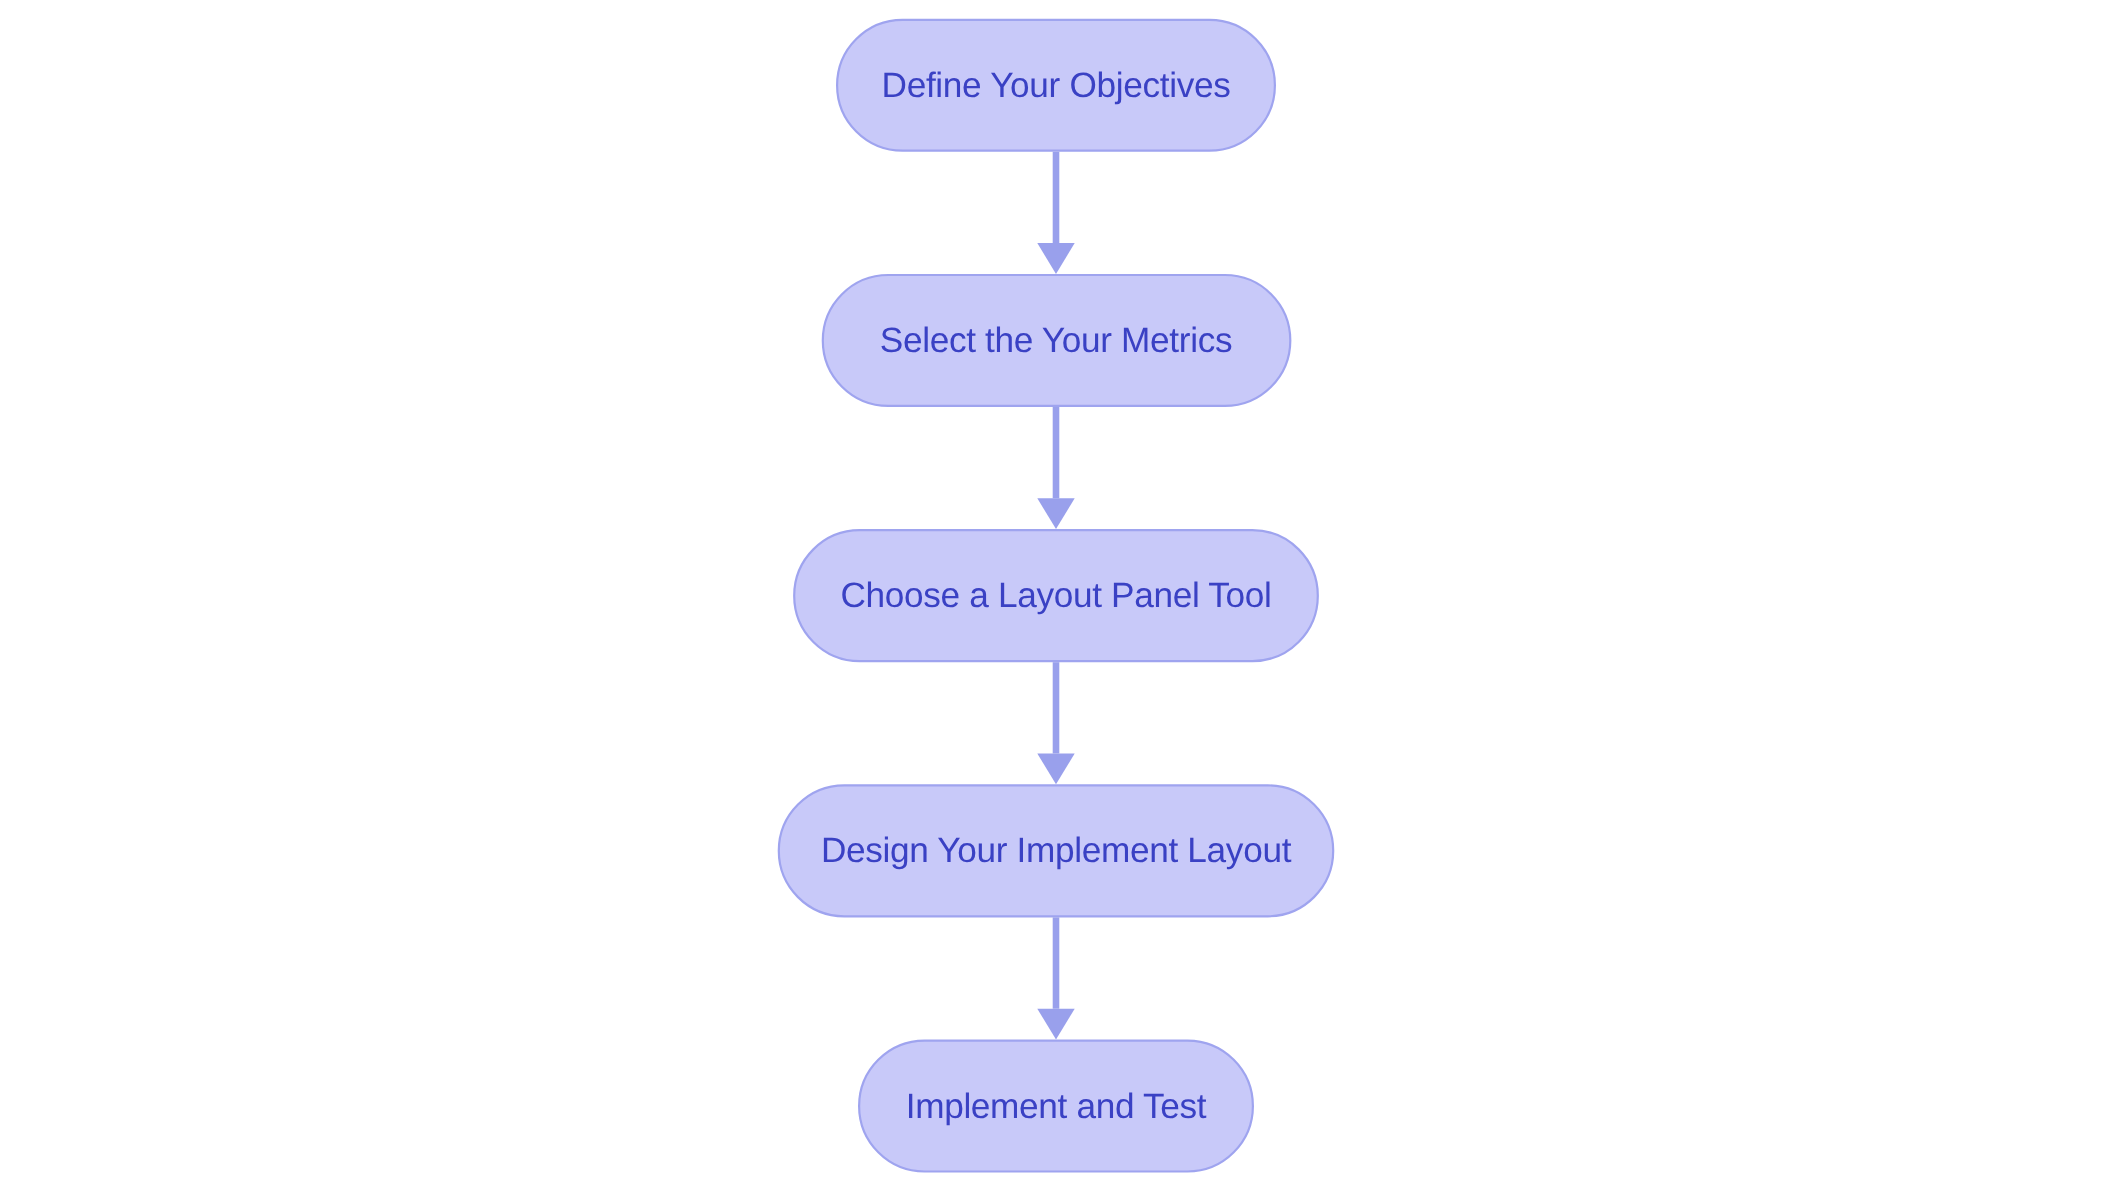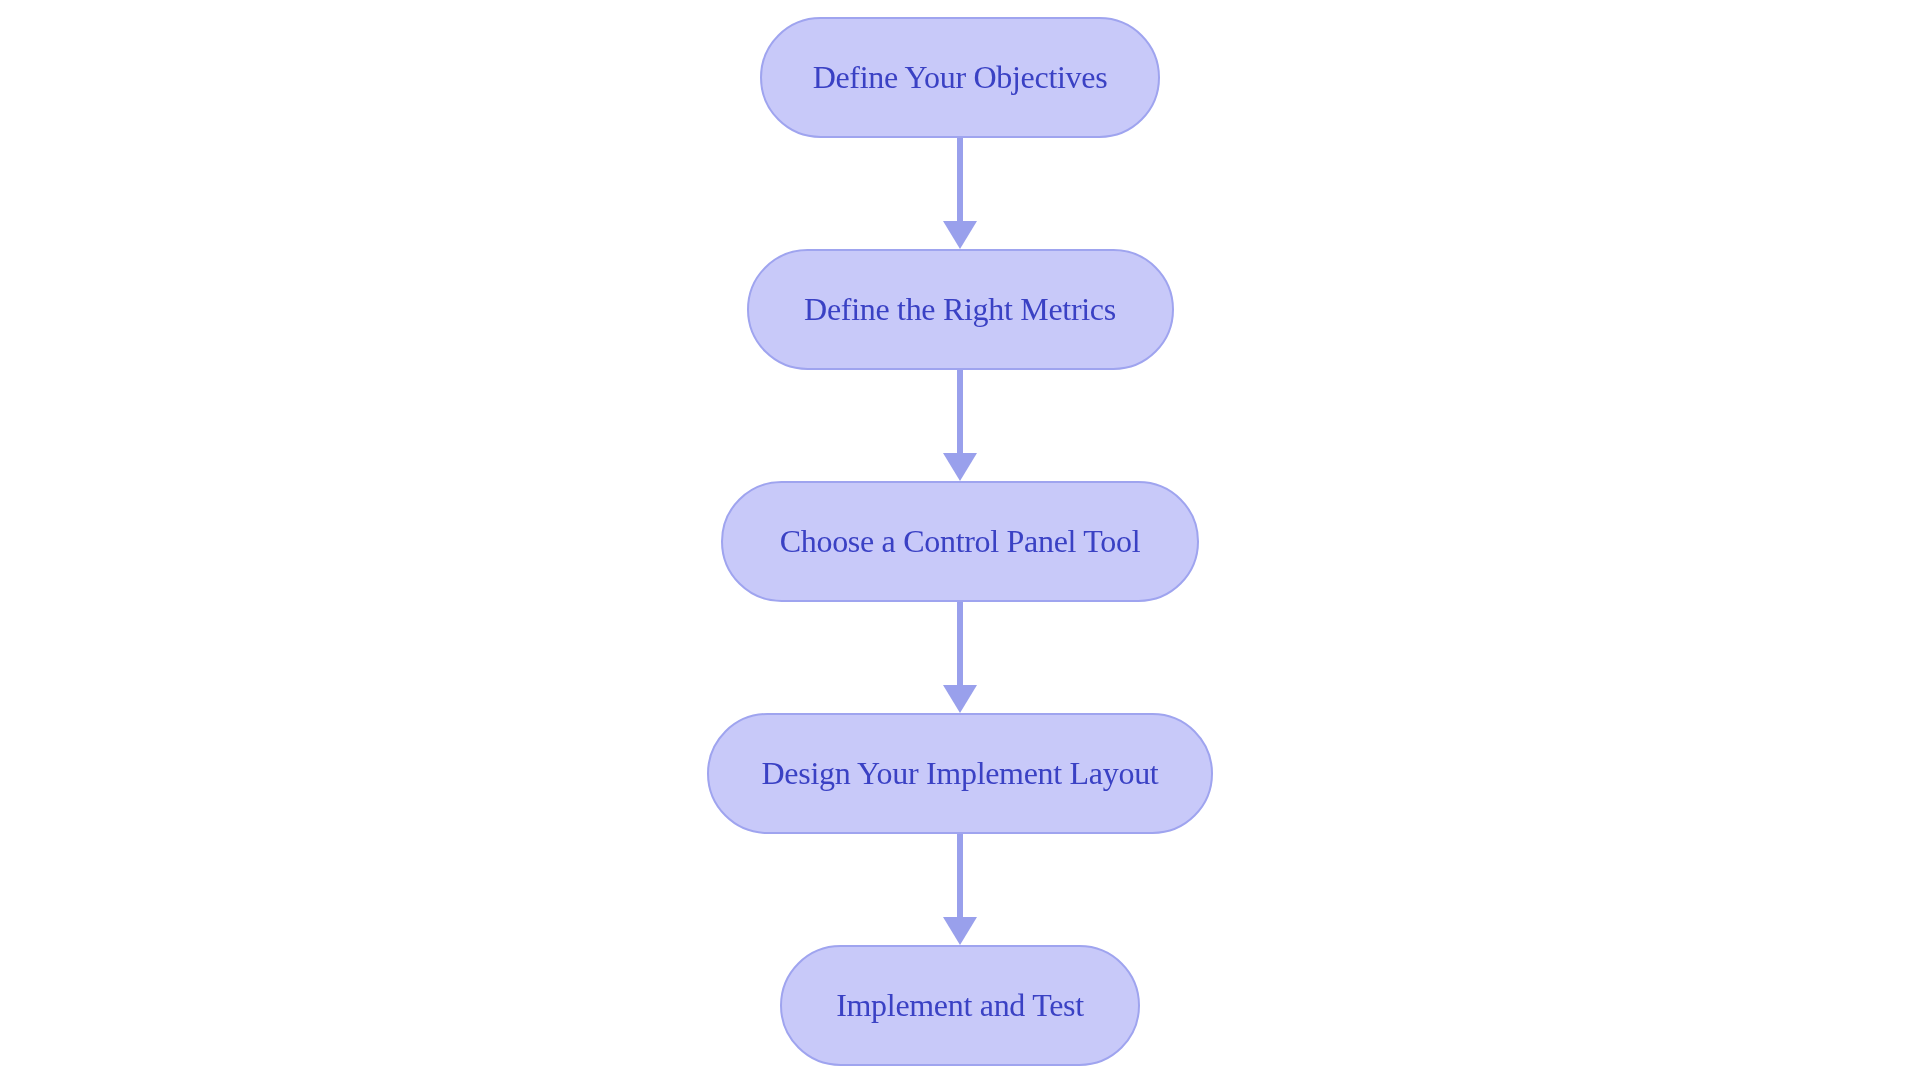--- a/index.html
+++ b/index.html
@@ -14,21 +14,20 @@
     overflow: hidden;
   }
   .canvas {
     width: 1920px;
     height: 1083px;
     display: flex;
     flex-direction: column;
     align-items: center;
     padding-top: 17px;
     box-sizing: border-box;
-    font-family: Liberation Serif, serif;
   }
   .flow-node {
     height: 121px;
     border-radius: 60.5px;
     background: #c8c9f9;
     border: 2px solid #9fa4ef;
     box-sizing: border-box;
     display: flex;
     align-items: center;
     justify-content: center;
@@ -73,30 +72,30 @@
   <div class="flow-node node-0">
     <span>Define Your Objectives</span>
   </div>
 
   <div class="flow-arrow">
     <div class="arrow-line"></div>
     <div class="arrow-head"></div>
   </div>
 
   <div class="flow-node node-1">
-    <span>Define the Right Metrics</span>
+    <span>Select the Your Metrics</span>
   </div>
 
   <div class="flow-arrow">
     <div class="arrow-line"></div>
     <div class="arrow-head"></div>
   </div>
 
   <div class="flow-node node-2">
-    <span>Choose a Control Panel Tool</span>
+    <span>Choose a Layout Panel Tool</span>
   </div>
 
   <div class="flow-arrow">
     <div class="arrow-line"></div>
     <div class="arrow-head"></div>
   </div>
 
   <div class="flow-node node-3">
     <span>Design Your Implement Layout</span>
   </div>

